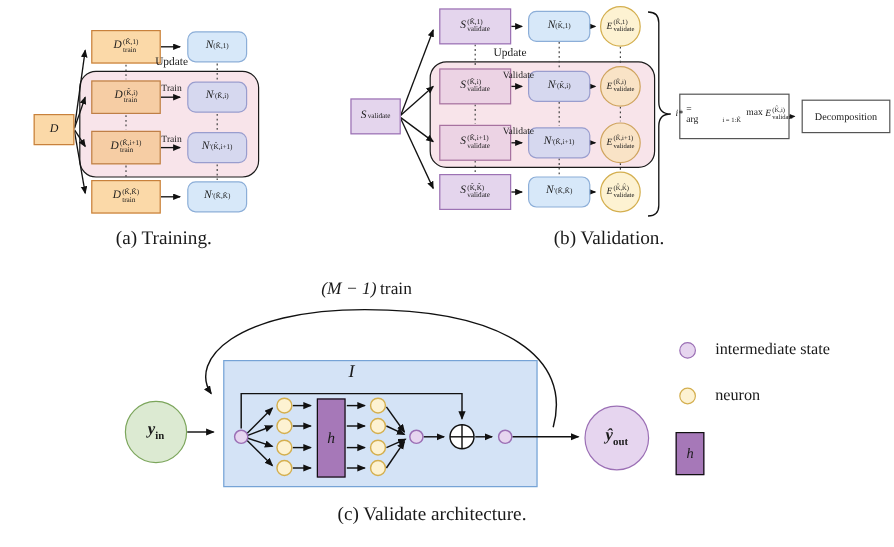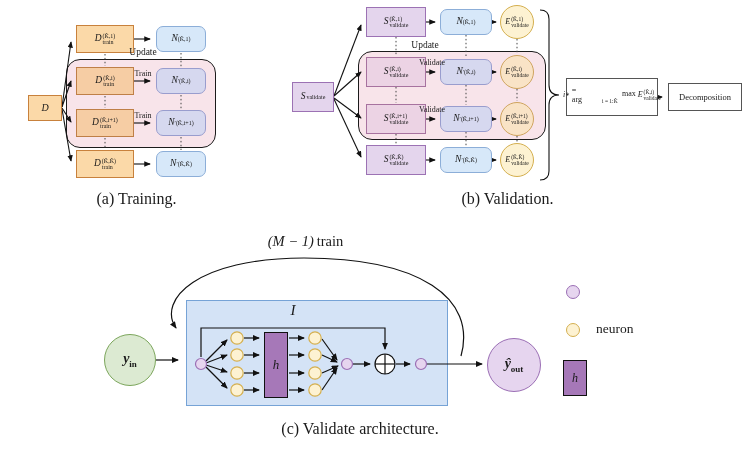--- a/index.html
+++ b/index.html
@@ -392,20 +392,21 @@
     <span class="boldmath"><span>ŷ</span><sub class="subsm">out</sub></span>
   </div>
 
   <div class="box greenc circle layer3" style="left:104px;top:334px;width:52px;height:52px;">
     <span class="boldmath"><span>y</span><sub class="subsm">in</sub></span>
   </div>
 
   <div class="lbl cap layer3" style="left:250px;top:420px;width:220px;"><span>(c) Validate architecture.</span></div>
 
   <div class="box purplec circle layer3" style="left:566px;top:285px;width:14px;height:14px;"></div>
+  <div class="legendlbl" style="left:596px;top:284px;"><span>intermediate state</span></div>
 
   <div class="box yellowc circle layer3" style="left:566px;top:323px;width:14px;height:14px;"></div>
   <div class="legendlbl" style="left:596px;top:322px;"><span>neuron</span></div>
 
   <div class="box hblock layer3" style="left:563px;top:360px;width:24px;height:36px;">
     <span style="font-style:italic;font-size:12px;">h</span>
   </div>
 
 </div>
 

